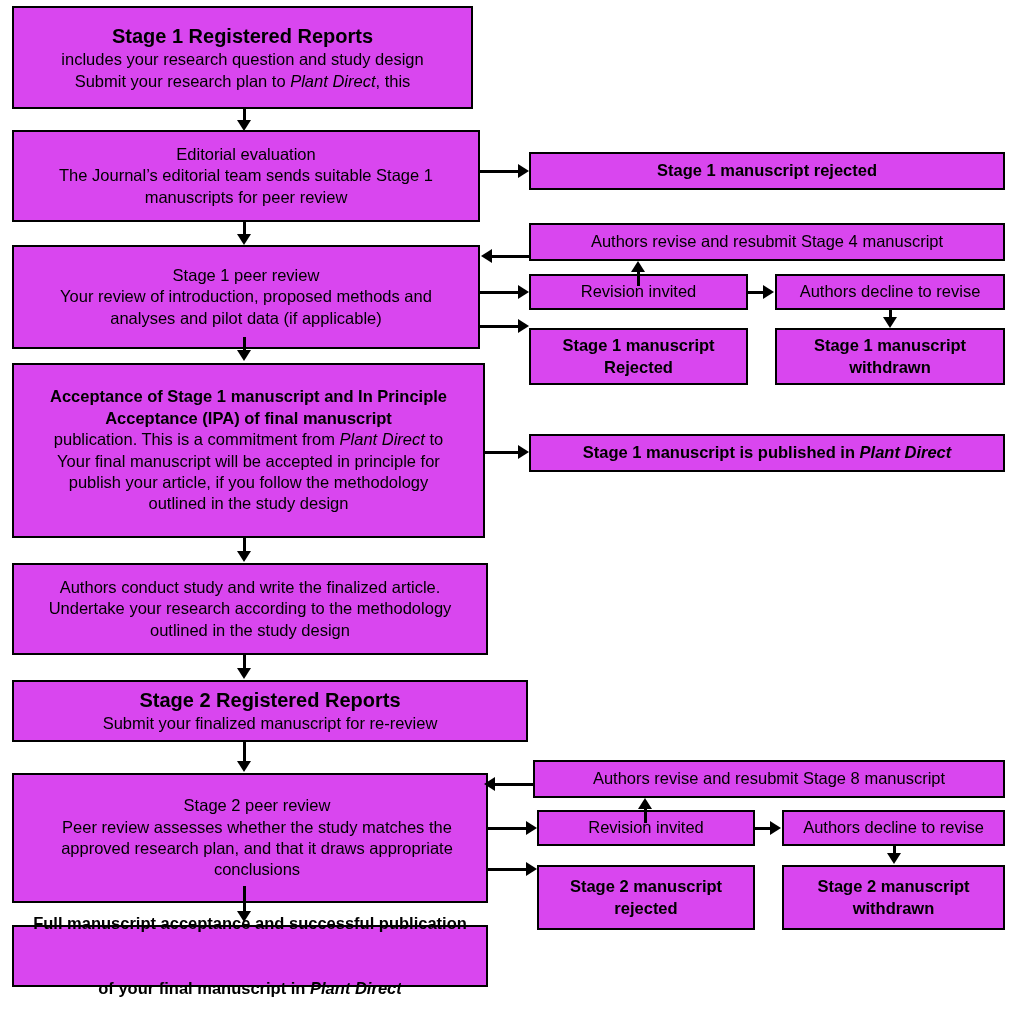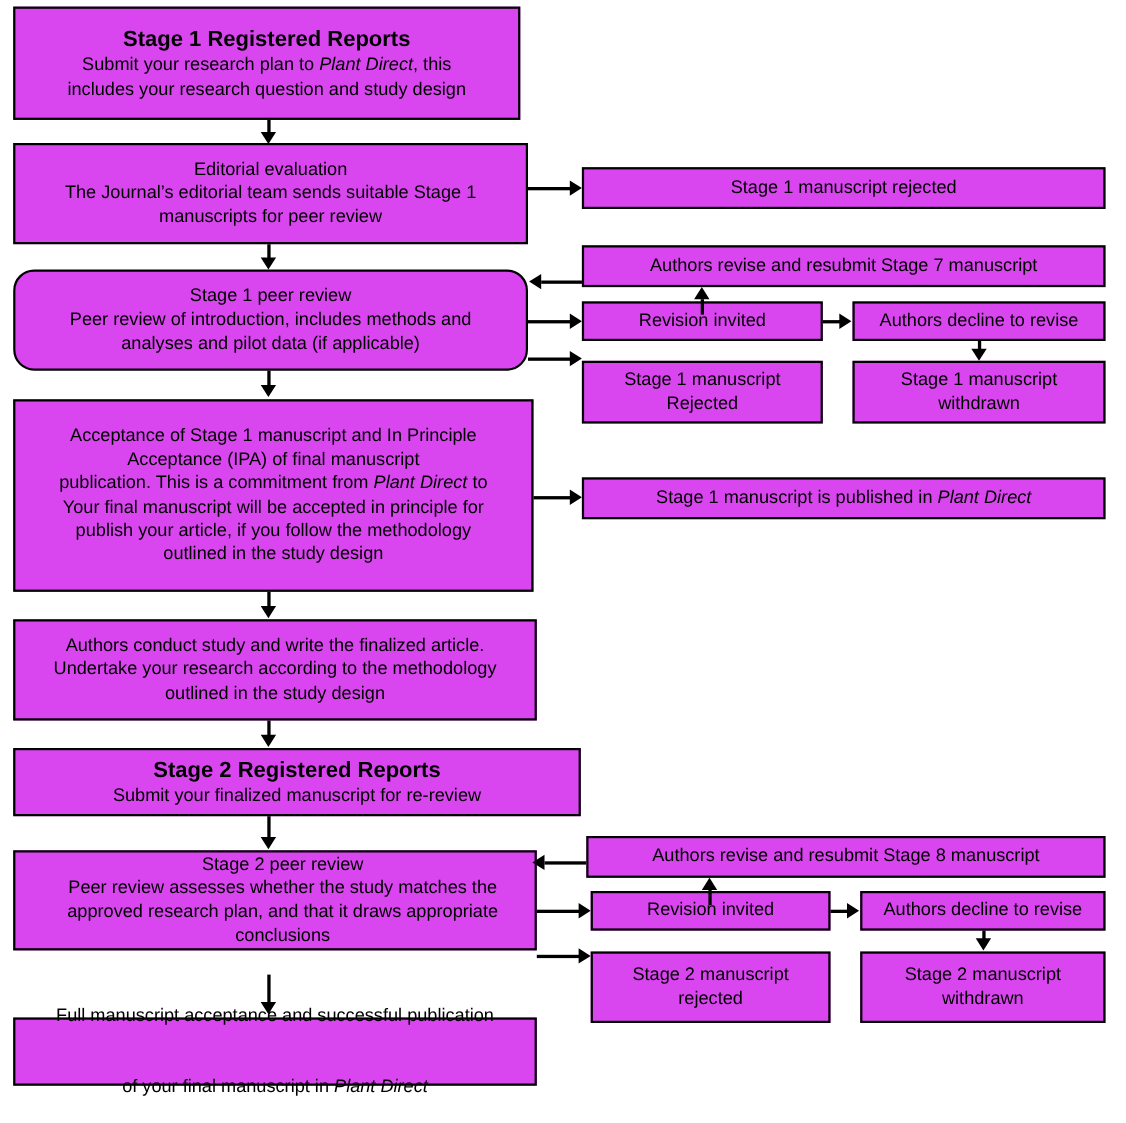--- a/index.html
+++ b/index.html
@@ -28,21 +28,21 @@
     align-items: center;
     justify-content: center;
     text-align: center;
     line-height: 1.30;
     font-size: 16.5px;
     color: #000000;
     padding: 2px 6px;
   }
   .box .ln { display: block; white-space: nowrap; }
   .box .ttl { font-weight: bold; font-size: 20px; }
-  .b { font-weight: normal; }
+  .b { font-weight: bold; }
   .it { font-style: italic; }
   
   .vline {
     position: absolute;
     width: 2.5px;
     background: #000000;
   }
   .hline {
     position: absolute;
     height: 2.5px;
@@ -73,42 +73,42 @@
     border-right: 11px solid #000000;
   }
 </style>
 </head>
 <body>
 
 <div id="canvas">
 
   <div class="box" style="left:12px; top:6px; width:461px; height:103px;">
     <span class="ttl">Stage 1 Registered Reports</span>
+    <span class="ln">includes your research question and study design</span>
     <span class="ln"><span>Submit your research plan to </span><span class="it">Plant Direct</span><span>, this</span></span>
-    <span class="ln">includes your research question and study design</span>
   </div>
 
   <div class="vline" style="left:243px; top:109px; height:14px;"></div>
   <div class="arrow-down" style="left:237px; top:120px;"></div>
 
   <div class="box" style="left:12px; top:130px; width:468px; height:92px;">
     <span class="ln">Editorial evaluation</span>
     <span class="ln">The Journal’s editorial team sends suitable Stage 1</span>
     <span class="ln">manuscripts for peer review</span>
   </div>
 
   <div class="hline" style="left:480px; top:170px; width:42px;"></div>
   <div class="arrow-right" style="left:518px; top:164px;"></div>
 
   <div class="vline" style="left:243px; top:222px; height:16px;"></div>
   <div class="arrow-down" style="left:237px; top:234px;"></div>
 
-  <div class="box" style="left:12px; top:245px; width:468px; height:92px;border-radius:19px;">
+  <div class="box" style="left:12px; top:245px; width:468px; height:104px;">
     <span class="ln">Stage 1 peer review</span>
-    <span class="ln">Peer review of introduction, includes methods and</span>
+    <span class="ln">Your review of introduction, proposed methods and</span>
     <span class="ln">analyses and pilot data (if applicable)</span>
   </div>
 
   <div class="hline" style="left:492px; top:255px; width:38px;"></div>
   <div class="arrow-left" style="left:481px; top:249px;"></div>
 
   <div class="hline" style="left:480px; top:291px; width:42px;"></div>
   <div class="arrow-right" style="left:518px; top:285px;"></div>
 
   <div class="hline" style="left:480px; top:325px; width:42px;"></div>
@@ -142,21 +142,21 @@
   <div class="arrow-down" style="left:237px; top:668px;"></div>
 
   <div class="box" style="left:12px; top:680px; width:516px; height:62px;">
     <span class="ttl">Stage 2 Registered Reports</span>
     <span class="ln">Submit your finalized manuscript for re-review</span>
   </div>
 
   <div class="vline" style="left:243px; top:742px; height:24px;"></div>
   <div class="arrow-down" style="left:237px; top:761px;"></div>
 
-  <div class="box" style="left:12px; top:773px; width:476px; height:91px;padding-left:20px;">
+  <div class="box" style="left:12px; top:773px; width:476px; height:130px;padding-left:20px;">
     <span class="ln">Stage 2 peer review</span>
     <span class="ln">Peer review assesses whether the study matches the</span>
     <span class="ln">approved research plan, and that it draws appropriate</span>
     <span class="ln">conclusions</span>
   </div>
 
   <div class="hline" style="left:495px; top:783px; width:38px;"></div>
   <div class="arrow-left" style="left:484px; top:777px;"></div>
 
   <div class="hline" style="left:488px; top:827px; width:42px;"></div>
@@ -171,21 +171,21 @@
   <div class="box" style="left:12px; top:925px; width:476px; height:62px;gap:44px;">
     <span class="ln b">Full manuscript acceptance and successful publication</span>
     <span class="ln b"><span>of your final manuscript in </span><span class="it">Plant Direct</span></span>
   </div>
 
   <div class="box" style="left:529px; top:152px; width:476px; height:38px;">
     <span class="ln b">Stage 1 manuscript rejected</span>
   </div>
 
   <div class="box" style="left:529px; top:223px; width:476px; height:38px;">
-    <span class="ln">Authors revise and resubmit Stage 7 manuscript</span>
+    <span class="ln">Authors revise and resubmit Stage 4 manuscript</span>
   </div>
 
   <div class="box" style="left:529px; top:274px; width:219px; height:36px;">
     <span class="ln">Revision invited</span>
   </div>
 
   <div class="vline" style="left:637px; top:272px; height:14px;"></div>
   <div class="arrow-up" style="left:631px; top:261px;"></div>
 
   <div class="hline" style="left:748px; top:291px; width:16px;"></div>

